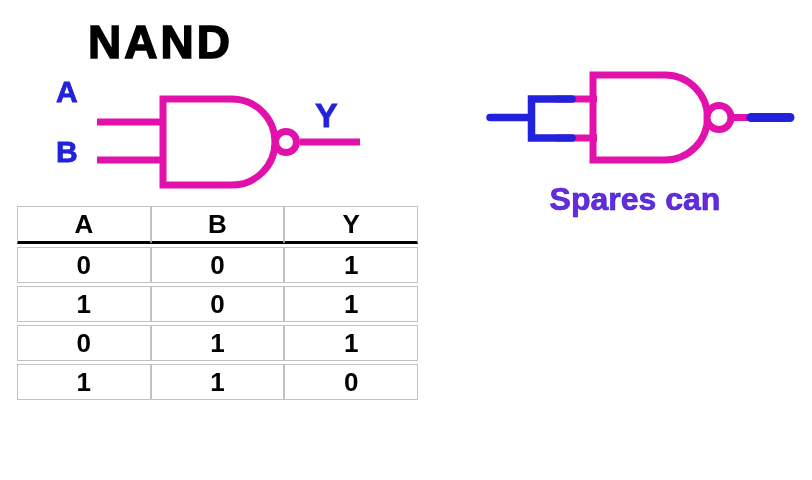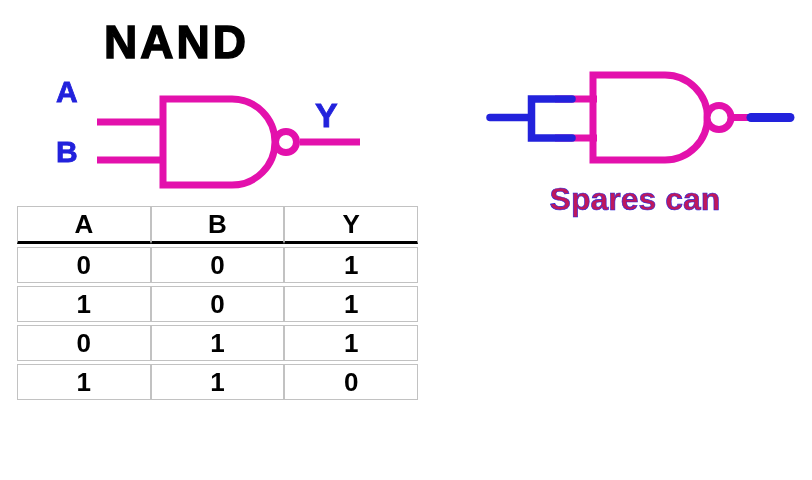--- a/index.html
+++ b/index.html
@@ -1,21 +1,21 @@
 <!DOCTYPE html>
 <html><head>
 <meta charset="utf-8">
 <style>
   html,body{margin:0;padding:0;background:#ffffff;}
   .canvas{
     position:relative;width:812px;height:480px;background:#ffffff;overflow:hidden;
     font-family:"Liberation Sans",sans-serif;
   }
   .title{
-    position:absolute;left:104px;top:19px;
+    position:absolute;left:88px;top:19px;
     font-size:46px;font-weight:bold;color:#000;
     letter-spacing:3px;line-height:1;
     -webkit-text-stroke:1.5px #000;
   }
   .pin-label{
     position:absolute;font-weight:bold;color:#2222DC;line-height:1;
     -webkit-text-stroke:0.8px #2222DC;
   }
   .label-a{left:56px;top:77px;font-size:30px;}
   .label-b{left:56px;top:137px;font-size:30px;}
@@ -29,21 +29,21 @@
   }
   table.truth th, table.truth td{
     border:1px solid #C2C2C2;background:#fff;
     text-align:center;vertical-align:middle;
     height:34px;padding:0;
     font-size:26px;font-weight:bold;color:#000;
   }
   table.truth th{border-bottom:3px solid #000;}
   .caption{
     position:absolute;left:474px;top:179px;width:322px;
-    text-align:center;color:#be185d;font-weight:bold;
+    text-align:center;color:#6d28d9;font-weight:bold;
     font-size:32px;line-height:40px;
     -webkit-text-stroke:0.6px #2222DC;
   }
 </style>
 </head>
 <body>
 
 <div class="canvas">
 
   <div class="title">NAND</div>

